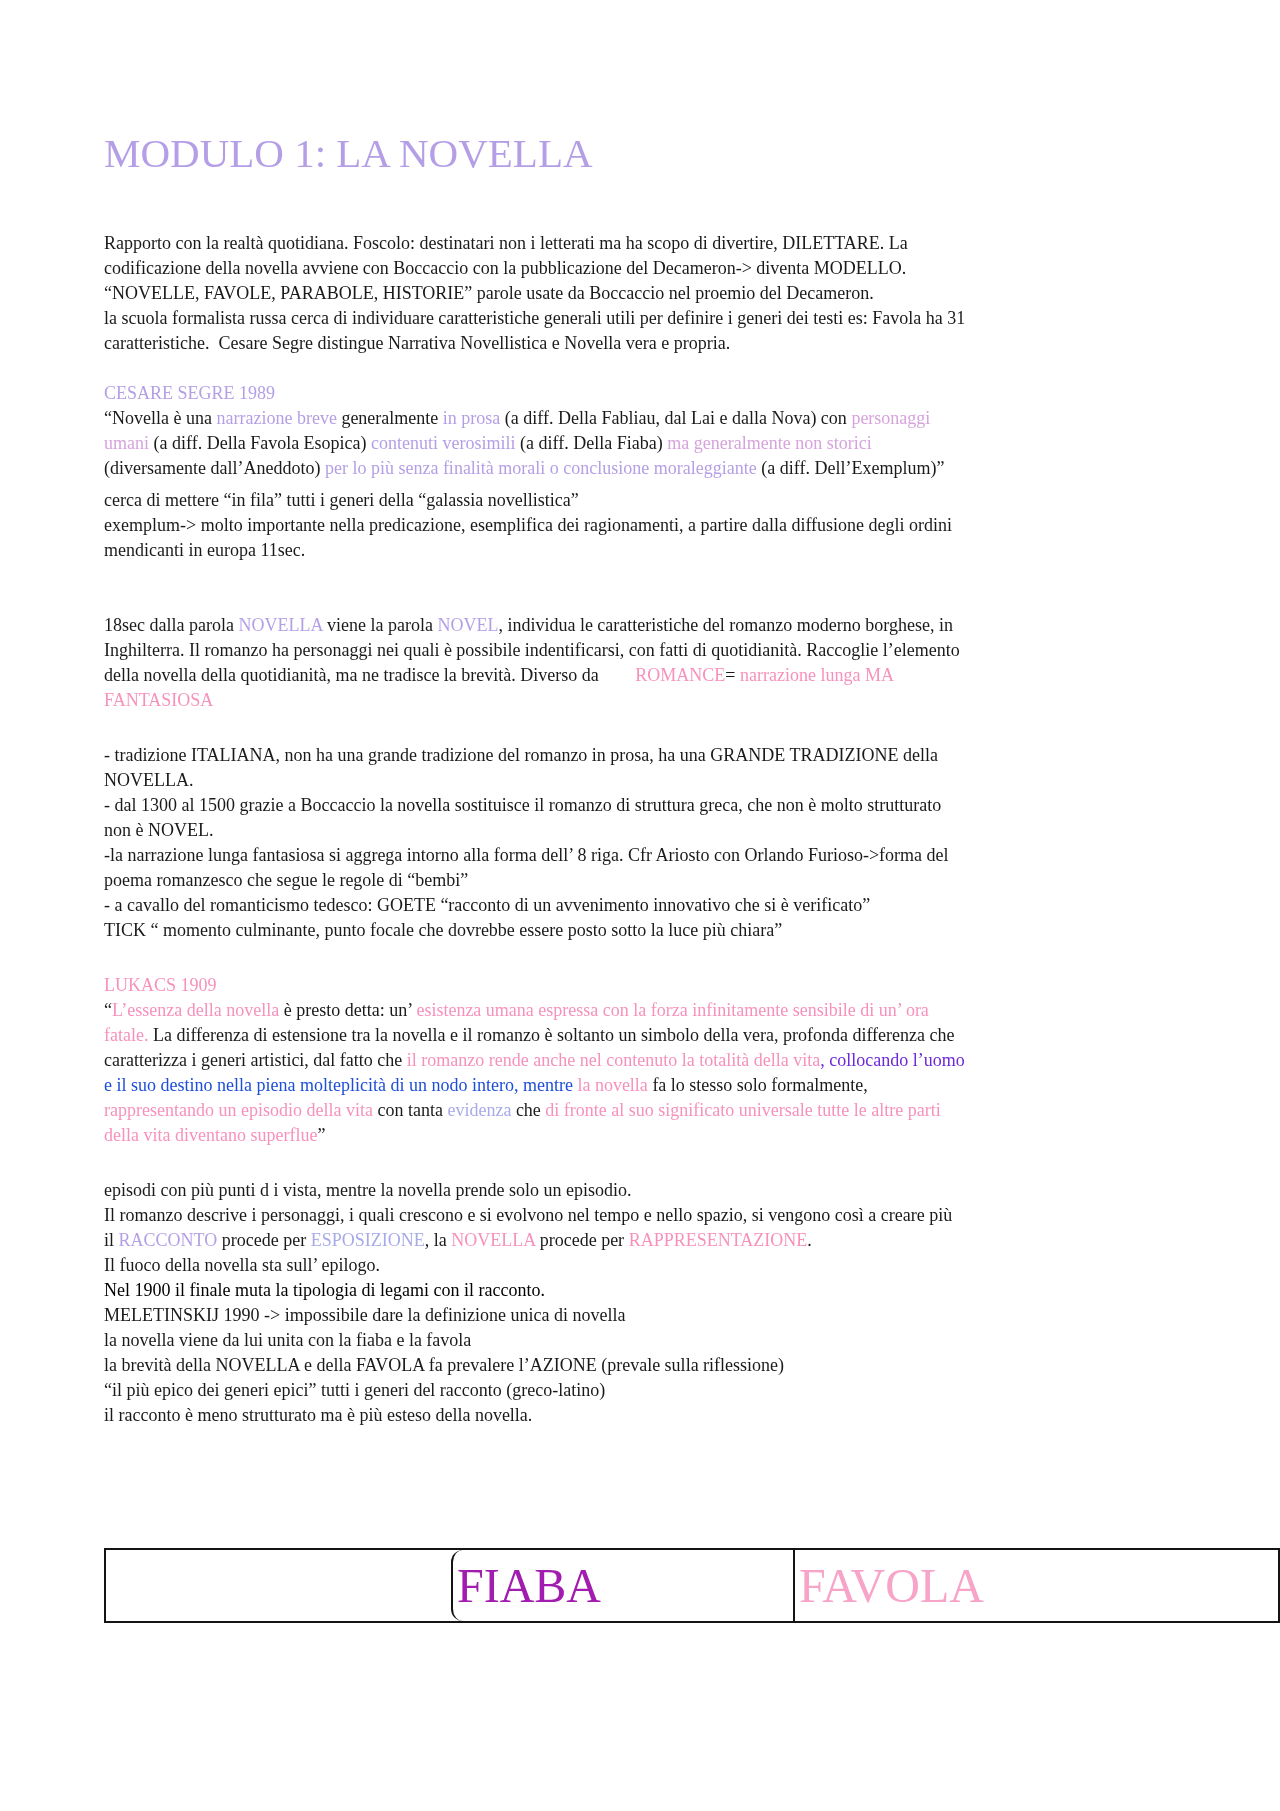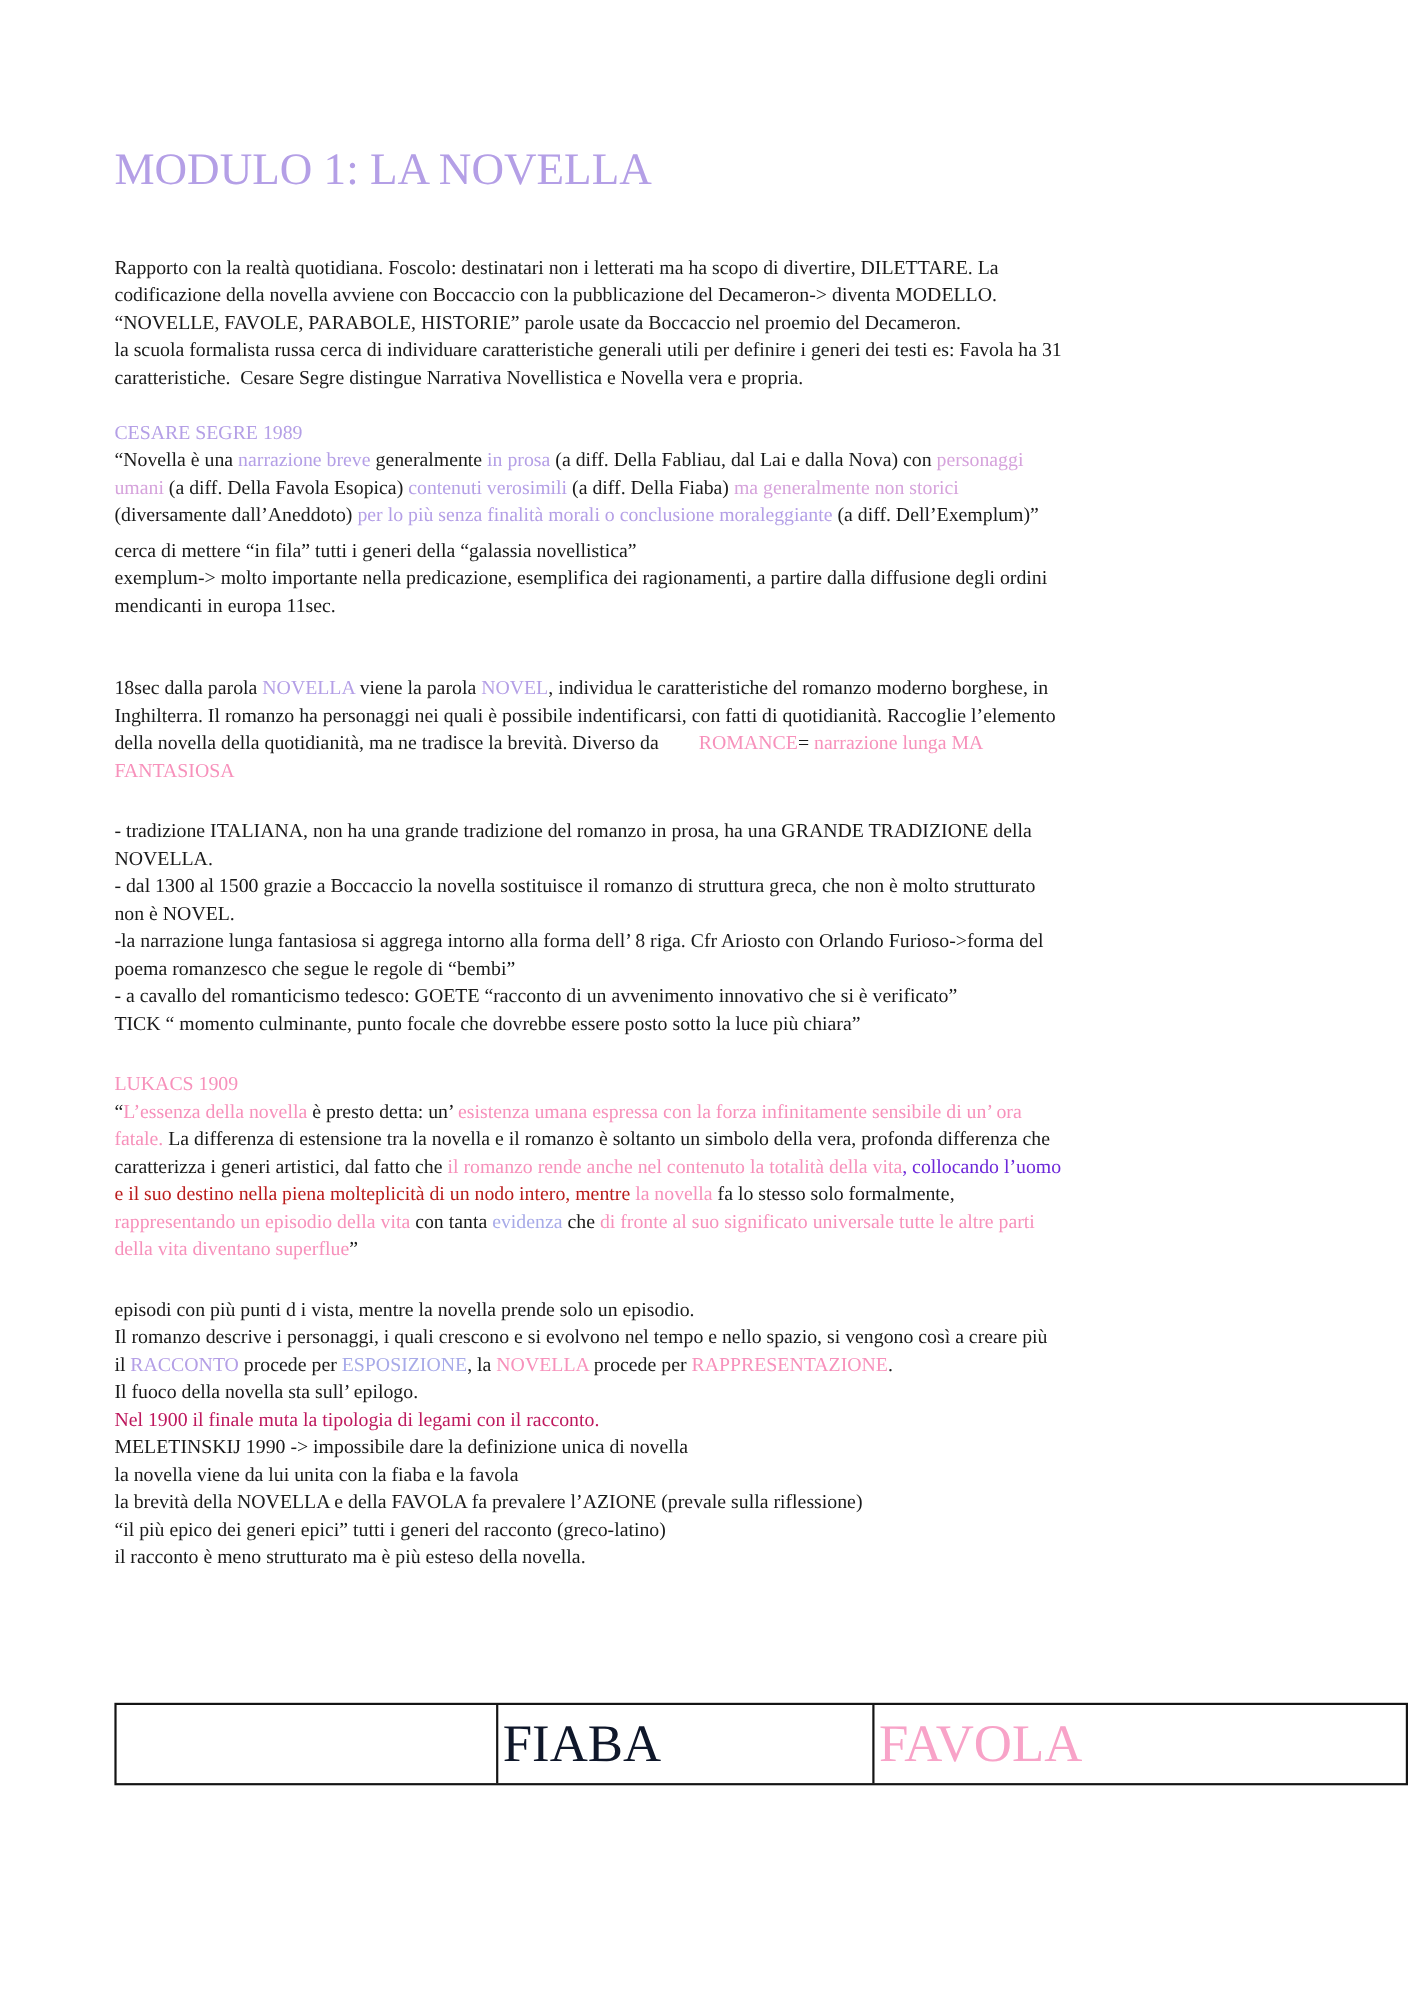--- a/index.html
+++ b/index.html
@@ -97,36 +97,36 @@
         <div class="line"><span style="color: rgb(26, 26, 26);">- a cavallo del romanticismo tedesco: GOETE “racconto di un avvenimento innovativo che si è verificato”</span></div>
         <div class="line"><span style="color: rgb(26, 26, 26);">TICK “ momento culminante, punto focale che dovrebbe essere posto sotto la luce più chiara”</span></div>
       </div>
       <div class="block" style="margin-top: 30px;">
         <div class="line"><span style="color: rgb(247, 145, 187);">LUKACS 1909</span></div>
       </div>
       <div class="block" style="margin-top: 0px;">
         <div class="line"><span style="color: rgb(26, 26, 26);">“</span><span style="color: rgb(247, 145, 187);">L’essenza della novella</span><span style="color: rgb(26, 26, 26);"> è presto detta: un’ </span><span style="color: rgb(247, 145, 187);">esistenza umana espressa con la forza infinitamente sensibile di un’ ora</span></div>
         <div class="line"><span style="color: rgb(247, 145, 187);">fatale.</span><span style="color: rgb(26, 26, 26);"> La differenza di estensione tra la novella e il romanzo è soltanto un simbolo della vera, profonda differenza che</span></div>
         <div class="line"><span style="color: rgb(26, 26, 26);">caratterizza i generi artistici, dal fatto che </span><span style="color: rgb(247, 145, 187);">il romanzo rende anche nel contenuto la totalità della vita</span><span style="color: #6d28d9;">, collocando l’uomo</span></div>
-        <div class="line"><span style="color: #b91c1c;">e il suo destino nella piena molteplicità di un nodo intero, mentre </span><span style="color: rgb(247, 145, 187);">la novella</span><span style="color: rgb(26, 26, 26);"> fa lo stesso solo formalmente,</span></div>
+        <div class="line"><span style="color: #1d4ed8;">e il suo destino nella piena molteplicità di un nodo intero, mentre </span><span style="color: rgb(247, 145, 187);">la novella</span><span style="color: rgb(26, 26, 26);"> fa lo stesso solo formalmente,</span></div>
         <div class="line"><span style="color: rgb(247, 145, 187);">rappresentando un episodio della vita</span><span style="color: rgb(26, 26, 26);"> con tanta </span><span style="color: rgb(167, 170, 232);">evidenza</span><span style="color: rgb(26, 26, 26);"> che </span><span style="color: rgb(247, 145, 187);">di fronte al suo significato universale tutte le altre parti</span></div>
         <div class="line"><span style="color: rgb(247, 145, 187);">della vita diventano superflue</span><span style="color: rgb(26, 26, 26);">”</span></div>
       </div>
       <div class="block" style="margin-top: 30px;">
         <div class="line"><span style="color: rgb(26, 26, 26);">episodi con più punti d i vista, mentre la novella prende solo un episodio.</span></div>
         <div class="line"><span style="color: rgb(26, 26, 26);">Il romanzo descrive i personaggi, i quali crescono e si evolvono nel tempo e nello spazio, si vengono così a creare più</span></div>
         <div class="line"><span style="color: rgb(26, 26, 26);">il </span><span style="color: rgb(180, 159, 230);">RACCONTO</span><span style="color: rgb(26, 26, 26);"> procede per </span><span style="color: rgb(167, 170, 232);">ESPOSIZIONE</span><span style="color: rgb(26, 26, 26);">, la </span><span style="color: rgb(247, 145, 187);">NOVELLA</span><span style="color: rgb(26, 26, 26);"> procede per </span><span style="color: rgb(247, 145, 187);">RAPPRESENTAZIONE</span><span style="color: rgb(26, 26, 26);">.</span></div>
         <div class="line"><span style="color: rgb(26, 26, 26);">Il fuoco della novella sta sull’ epilogo.</span></div>
-        <div class="line"><span style="color: #be185d;">Nel 1900 il finale muta la tipologia di legami con il racconto.</span></div>
+        <div class="line"><span style="color: #000000;">Nel 1900 il finale muta la tipologia di legami con il racconto.</span></div>
         <div class="line"><span style="color: rgb(26, 26, 26);">MELETINSKIJ 1990 -&gt; impossibile dare la definizione unica di novella</span></div>
         <div class="line"><span style="color: rgb(26, 26, 26);">la novella viene da lui unita con la fiaba e la favola</span></div>
         <div class="line"><span style="color: rgb(26, 26, 26);">la brevità della NOVELLA e della FAVOLA fa prevalere l’AZIONE (prevale sulla riflessione)</span></div>
         <div class="line"><span style="color: rgb(26, 26, 26);">“il più epico dei generi epici” tutti i generi del racconto (greco-latino)</span></div>
         <div class="line"><span style="color: rgb(26, 26, 26);">il racconto è meno strutturato ma è più esteso della novella.</span></div>
       </div>
     </div>
 
   <div class="doc-table">
     <div class="doc-cell c0" style="color: rgb(26, 26, 26);"></div>
-    <div class="doc-cell c1" style="color: #0f172a;">FIABA</div>
+    <div class="doc-cell c1" style="color: #a21caf; border-radius: 12px;">FIABA</div>
     <div class="doc-cell c2" style="color: rgb(248, 163, 200);">FAVOLA</div>
   </div>
 </div>
 
 </body></html>

